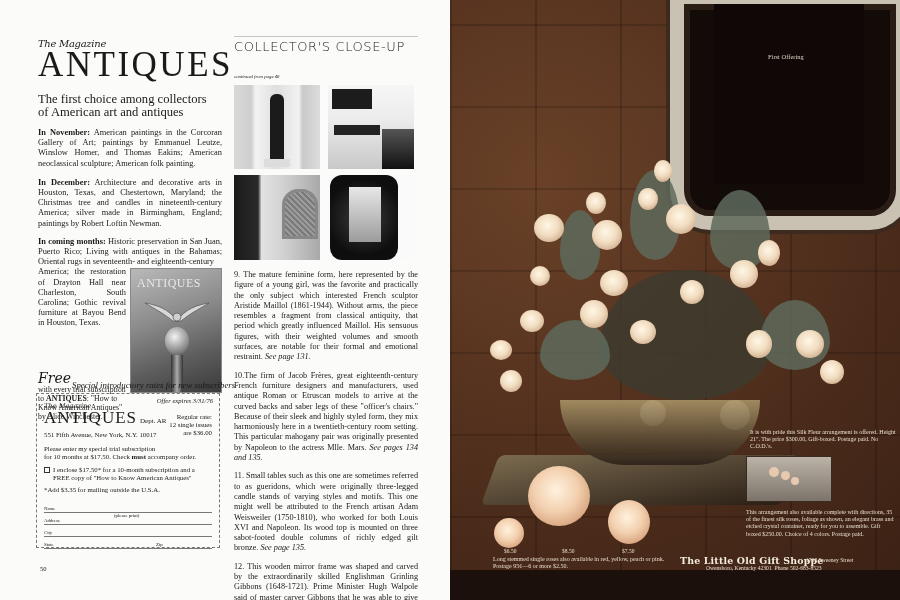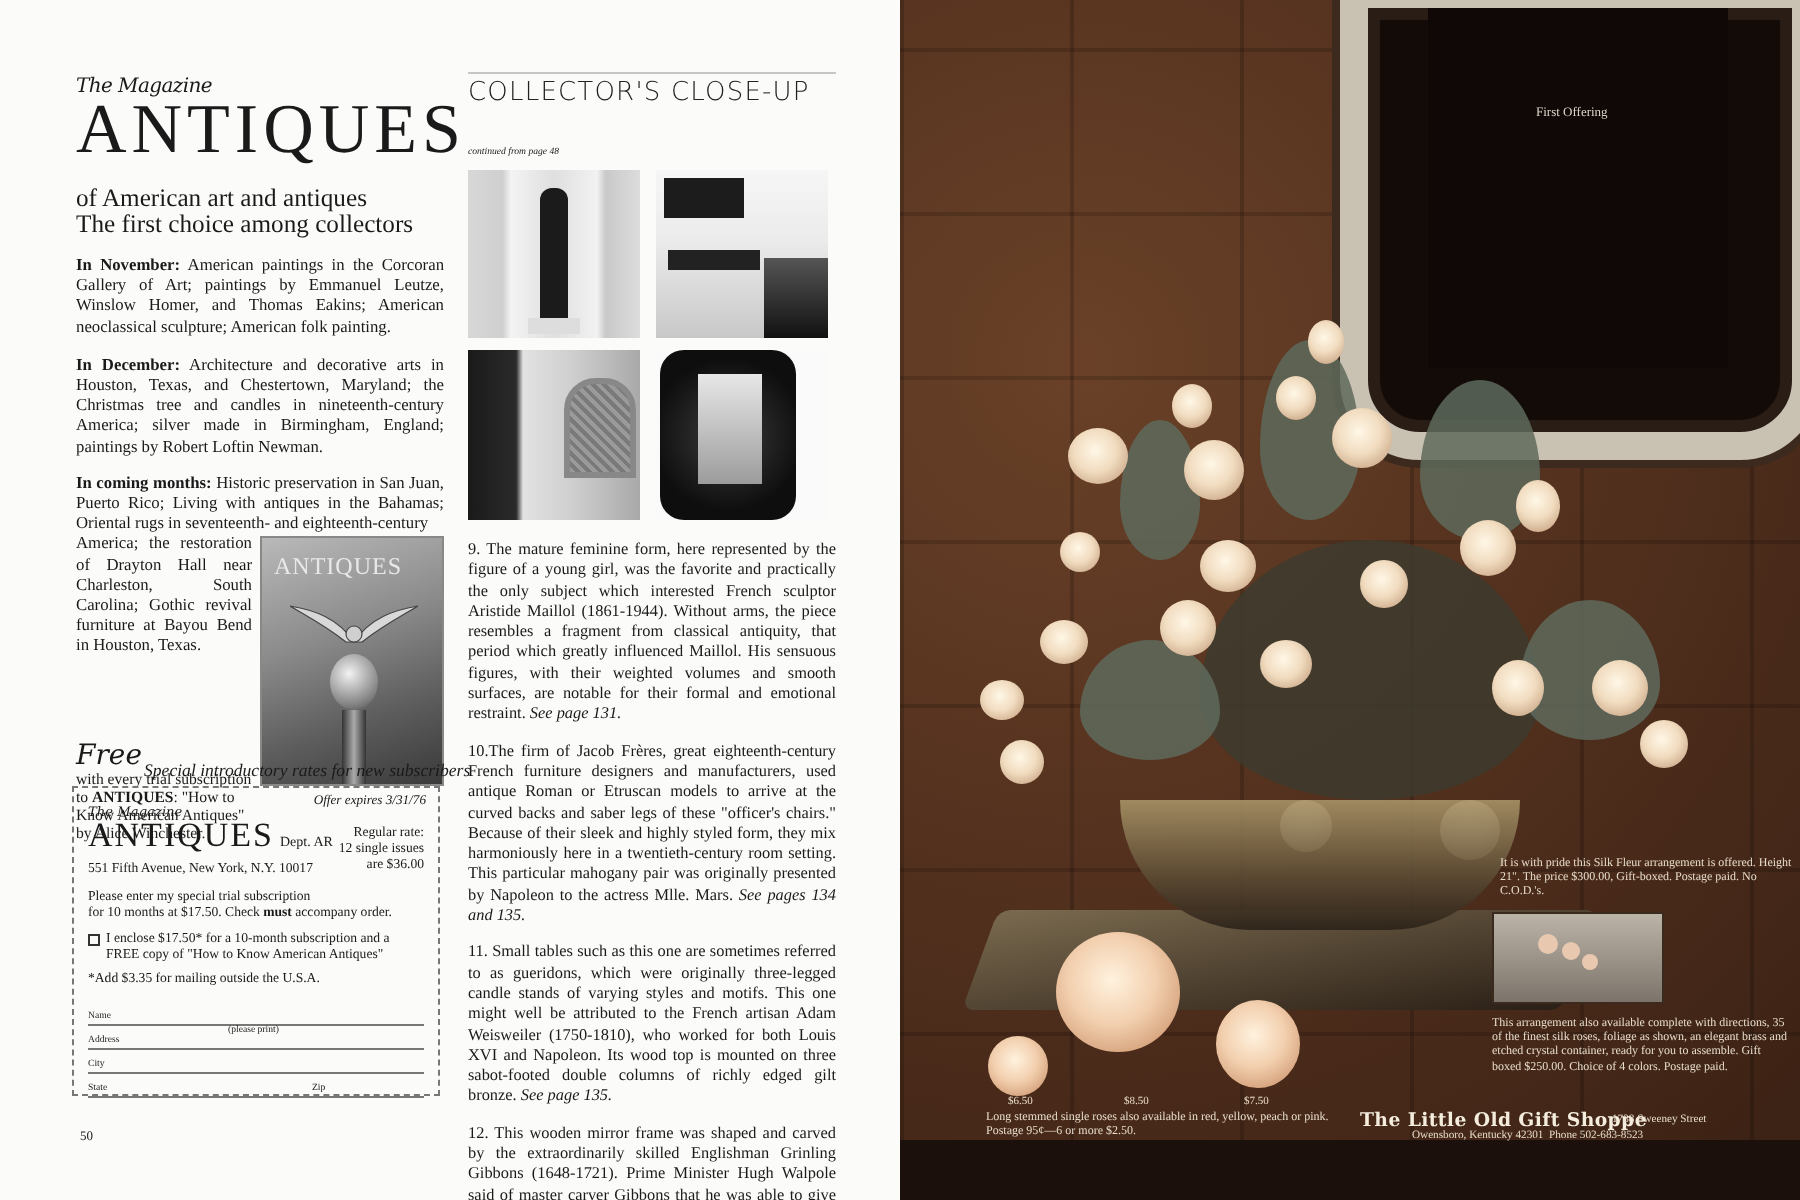--- a/index.html
+++ b/index.html
@@ -96,22 +96,22 @@
 </style>
 </head>
 <body>
 
 <div class="left-page">
 
   <div class="col-a">
     <div class="mag-script">The Magazine</div>
     <div class="mag-title">ANTIQUES</div>
     <div class="tagline">
+      <div>The first choice among collectors</div>
       <div>of American art and antiques</div>
-      <div>The first choice among collectors</div>
     </div>
 
     <p class="para"><b>In November:</b><span> American paintings in the Corcoran Gallery of Art; paintings by Emmanuel Leutze, Winslow Homer, and Thomas Eakins; American neoclassical sculpture; American folk painting.</span></p>
     <p class="para"><b>In December:</b><span> Architecture and decorative arts in Houston, Texas, and Chestertown, Maryland; the Christmas tree and candles in nineteenth-century America; silver made in Birmingham, England; paintings by Robert Loftin Newman.</span></p>
 
     <div class="coming coming-wrap">
       <div class="coming-top"><b>In coming months:</b><span> Historic preservation in San Juan, Puerto Rico; Living with antiques in the Bahamas; Oriental rugs in seventeenth- and eighteenth-century</span></div>
       <div class="coming-narrow">America; the restoration of Drayton Hall near Charleston, South Carolina; Gothic revival furniture at Bayou Bend in Houston, Texas.</div>
       <div class="cover-thumb">
         <div class="cover-title">ANTIQUES</div>

